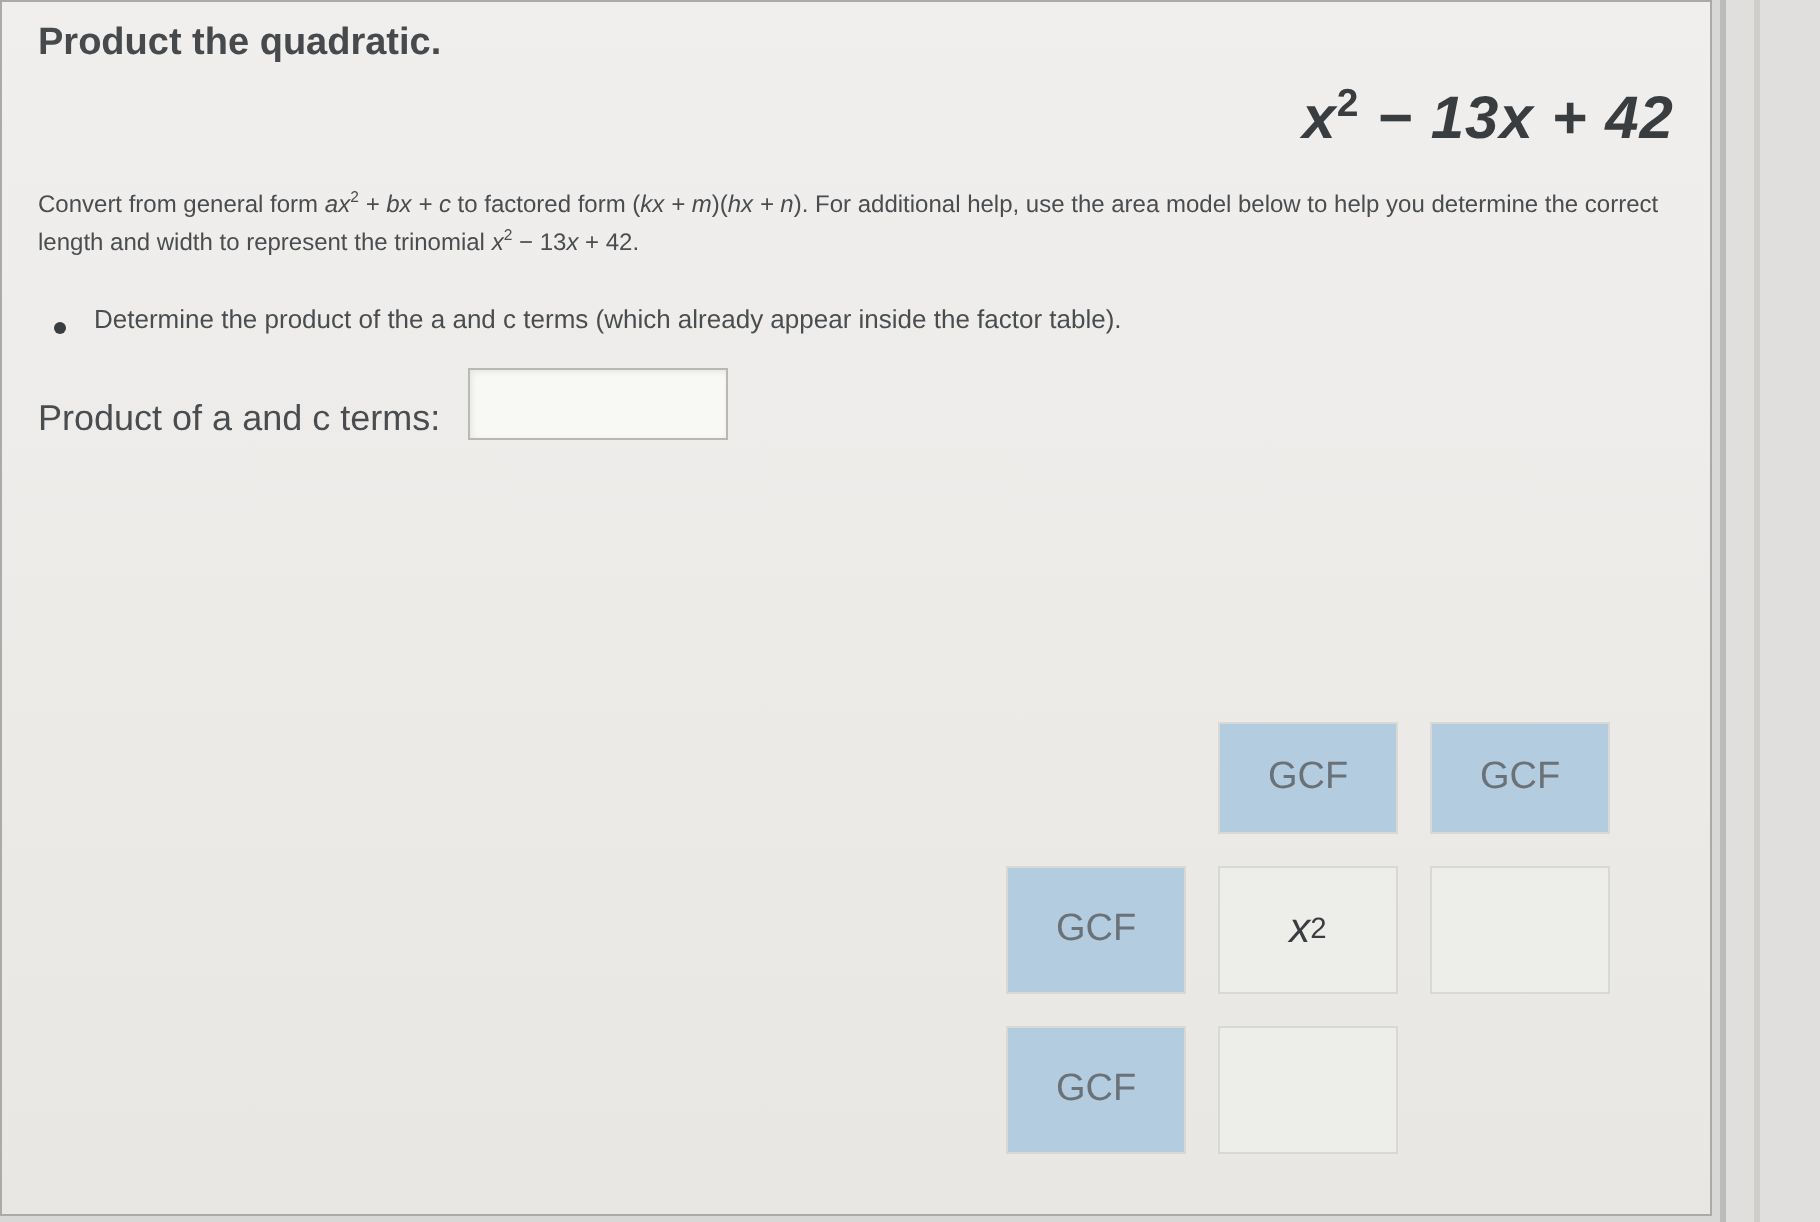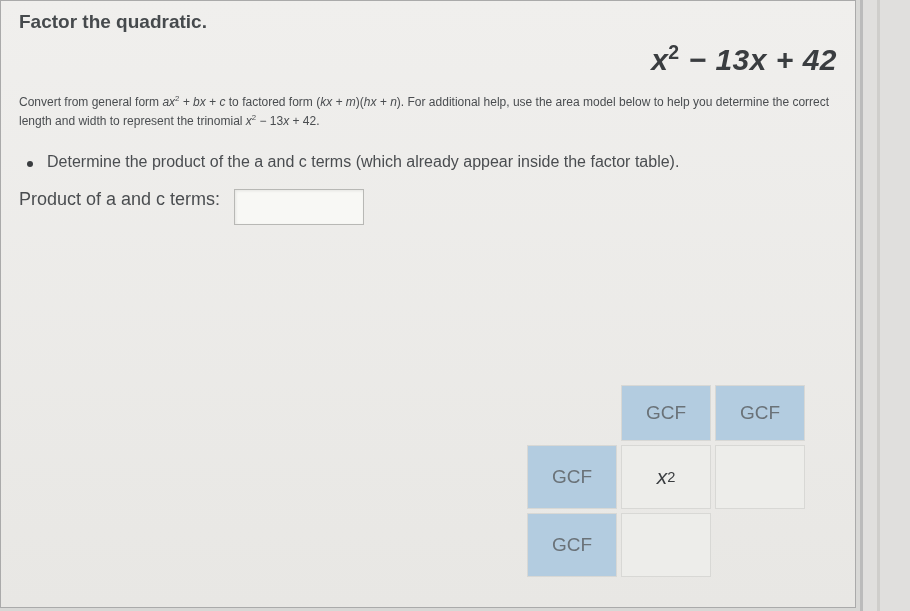--- a/index.html
+++ b/index.html
@@ -77,26 +77,26 @@
       height: 6px;
       background: #3a3d40;
       border-radius: 50%;
       margin-top: 11px;
       margin-left: 8px;
       margin-right: 14px;
       flex-shrink: 0;
     }
     .bullet-text {
       color: #4a4d50;
-      font-size: 16px;
+      font-size: 13px;
       line-height: 1.55;
     }
     .product-row {
       display: flex;
-      align-items: flex-start;
+      align-items: flex-end;
       margin-bottom: 20px;
     }
     .product-label {
       color: #4a4d50;
       font-size: 18px;
       margin-right: 14px;
     }
     .product-input {
       width: 130px;
       height: 36px;
@@ -106,21 +106,21 @@
       padding: 0 8px;
       box-shadow: inset 1px 1px 3px rgba(0,0,0,0.08);
     }
     .area-model {
       position: absolute;
       right: 50px;
       bottom: 30px;
       display: grid;
       grid-template-columns: 90px 90px 90px;
       grid-template-rows: 56px 64px 64px;
-      gap: 4px;
+      gap: 16px;
     }
     .cell {
       display: flex;
       align-items: center;
       justify-content: center;
       font-size: 19px;
       color: #5a5d60;
     }
     .cell-gcf {
       background: #b3cce0;
@@ -145,21 +145,21 @@
       font-size: 0.65em;
       vertical-align: super;
       font-style: normal;
     }
   </style>
 </head>
 <body>
 
 <div class="main-panel">
 
-  <div class="title">Factor the quadratic.</div>
+  <div class="title">Product the quadratic.</div>
 
   <div class="expression">
     <span class="math-i">x</span><span class="sup-expr">2</span> − 13<span class="math-i">x</span> + 42
   </div>
 
   <div class="instructions">
     <span>Convert from general form </span><span class="math-i">ax</span><span class="sup-expr">2</span><span class="math-i"> + bx + c</span><span> to factored form </span>(<span class="math-i">kx + m</span>)(<span class="math-i">hx + n</span>)<span>. For additional help, use the area model below to help you determine the correct length and width to represent the trinomial </span><span class="math-i">x</span><span class="sup-expr">2</span> − 13<span class="math-i">x</span> + 42<span>.</span>
   </div>
 
   <div class="bullet-row">

